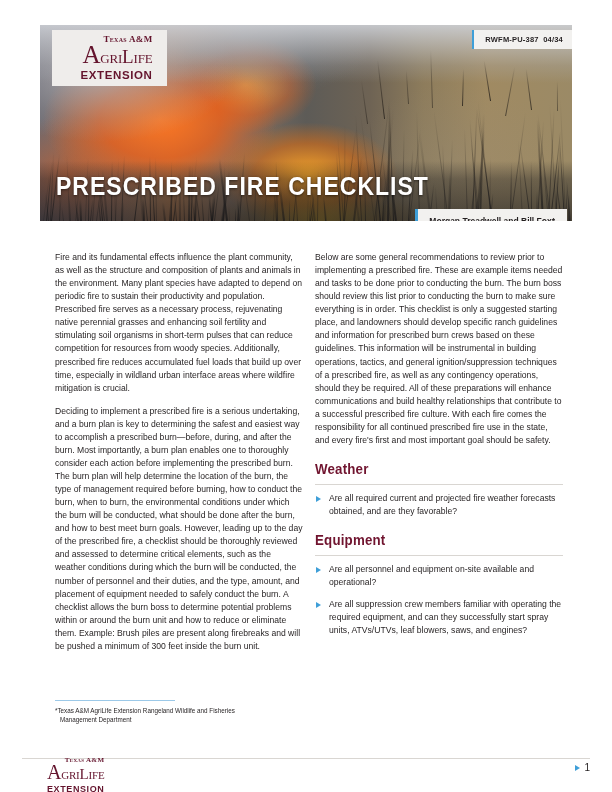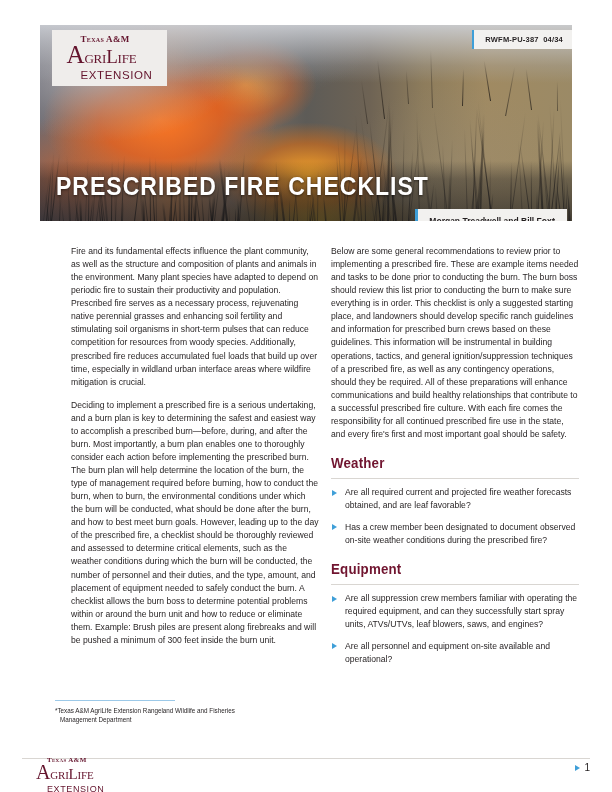--- a/index.html
+++ b/index.html
@@ -102,21 +102,21 @@
     width: 115px;
     height: 56px;
     background: #efedeb;
     display: flex;
     align-items: center;
     justify-content: center;
   }
   .logo {
     color: #64142d;
     line-height: 1;
-    text-align: left;
+    text-align: right;
   }
   .logo .l1 {
     font-family: "Liberation Serif", serif;
     font-size: 9px;
     letter-spacing: .3px;
     margin-left: 14px;
     font-variant: small-caps;
     font-weight: bold;
   }
   .logo .l2 {
@@ -124,21 +124,21 @@
     font-size: 19px;
     font-variant: small-caps;
     letter-spacing: -.2px;
     margin-top: -2px;
     font-weight: normal;
   }
   .logo .l2 .big { font-size: 25px; }
   .logo .l3 {
     font-family: "Liberation Sans", sans-serif;
     font-size: 11.5px;
-    font-weight: normal;
+    font-weight: bold;
     letter-spacing: .6px;
     margin-left: 14px;
     margin-top: 3px;
   }
 
   .pubnum {
     position: absolute;
     right: 0;
     top: 5px;
     background: #f2f1ef;
@@ -160,25 +160,24 @@
     font-size: 8.5px;
     font-weight: bold;
     padding: 7px 12px 7px 11px;
     border-left: 3px solid #3f9fd8;
     z-index: 5;
   }
 
   
   .col {
     position: absolute;
-    top: 245px;
+    top: 251px;
     width: 248px;
     font-size: 8.6px;
     line-height: 1.52;
-    margin-left: 16px;
   }
   .col-left  { left: 55px; }
   .col-right { left: 315px; }
 
   .col p {
     margin: 0 0 10px 0;
     text-align: left;
   }
 
   
@@ -468,31 +467,30 @@
   <p>Deciding to implement a prescribed fire is a serious undertaking, and a burn plan is key to determining the safest and easiest way to accomplish a prescribed burn—before, during, and after the burn. Most importantly, a burn plan enables one to thoroughly consider each action before implementing the prescribed burn. The burn plan will help determine the location of the burn, the type of management required before burning, how to conduct the burn, when to burn, the environmental conditions under which the burn will be conducted, what should be done after the burn, and how to best meet burn goals. However, leading up to the day of the prescribed fire, a checklist should be thoroughly reviewed and assessed to determine critical elements, such as the weather conditions during which the burn will be conducted, the number of personnel and their duties, and the type, amount, and placement of equipment needed to safely conduct the burn. A checklist allows the burn boss to determine potential problems within or around the burn unit and how to reduce or eliminate them. Example: Brush piles are present along firebreaks and will be pushed a minimum of 300 feet inside the burn unit.</p>
 </div>
 
 <div class="col col-right">
   <p>Below are some general recommendations to review prior to implementing a prescribed fire. These are example items needed and tasks to be done prior to conducting the burn. The burn boss should review this list prior to conducting the burn to make sure everything is in order. This checklist is only a suggested starting place, and landowners should develop specific ranch guidelines and information for prescribed burn crews based on these guidelines. This information will be instrumental in building operations, tactics, and general ignition/suppression techniques of a prescribed fire, as well as any contingency operations, should they be required. All of these preparations will enhance communications and build healthy relationships that contribute to a successful prescribed fire culture. With each fire comes the responsibility for all continued prescribed fire use in the state, and every fire's first and most important goal should be safety.</p>
 
   <div>
     <div class="section-h">Weather</div>
     <hr class="section-rule">
     <ul class="checks">
-      <li><span class="tri"></span><span>Are all required current and projected fire weather forecasts obtained, and are leaf favorable?</span></li>
-      <li><span class="tri"></span><span>Has a crew member been designated to document observed on-site weather conditions during the prescribed fire?</span></li>
+      <li><span class="tri"></span><span>Are all required current and projected fire weather forecasts obtained, and are they favorable?</span></li>
     </ul>
   </div>
 
   <div>
     <div class="section-h">Equipment</div>
     <hr class="section-rule">
     <ul class="checks">
+      <li><span class="tri"></span><span>Are all personnel and equipment on-site available and operational?</span></li>
       <li><span class="tri"></span><span>Are all suppression crew members familiar with operating the required equipment, and can they successfully start spray units, ATVs/UTVs, leaf blowers, saws, and engines?</span></li>
-      <li><span class="tri"></span><span>Are all personnel and equipment on-site available and operational?</span></li>
     </ul>
   </div>
 </div>
 
 <div class="footnote-wrap">
   <hr class="footnote-rule">
   <div class="footnote">
     <span>*Texas A&amp;M AgriLife Extension Rangeland Wildlife and Fisheries</span>
     <span class="ind">Management Department</span>
   </div>

